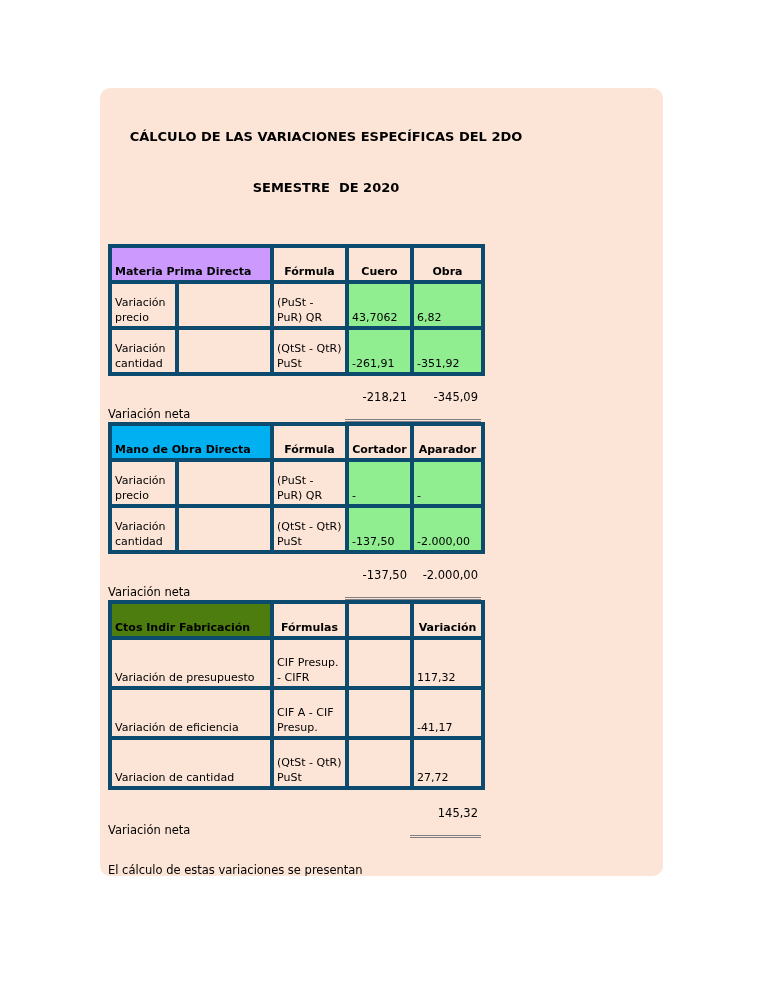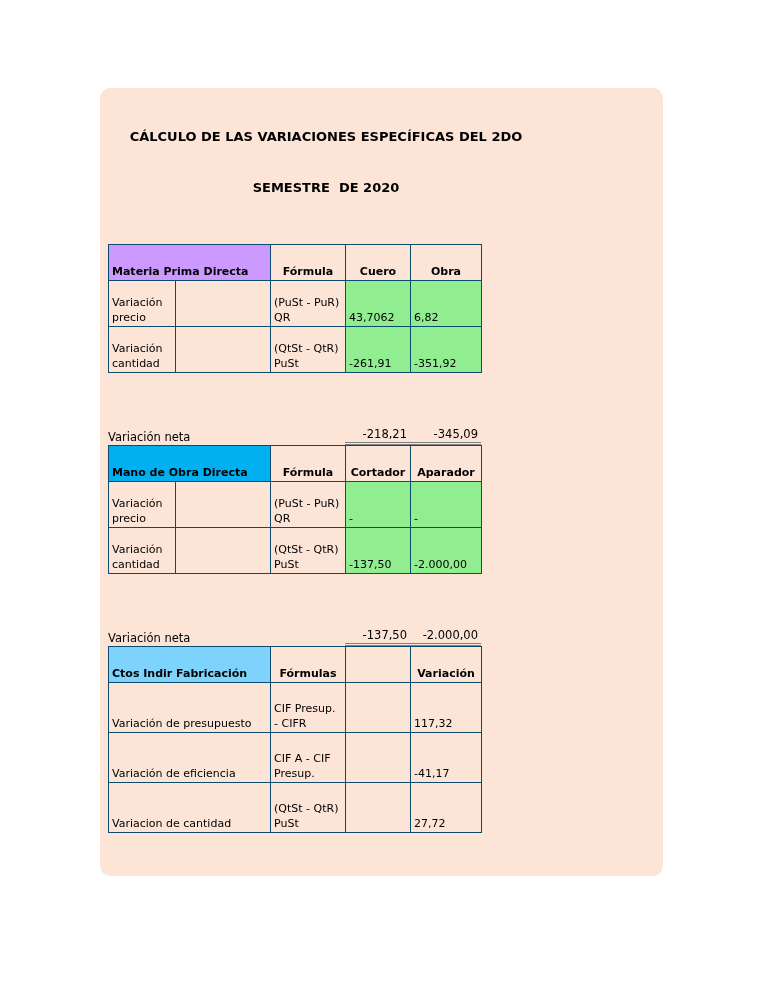--- a/index.html
+++ b/index.html
@@ -28,55 +28,54 @@
     line-height: 17px;
     margin-bottom: 14px;
     white-space: pre-wrap;
   }
   table.grid {
     border-collapse: collapse;
     table-layout: fixed;
     width: 373px;
   }
   table.grid td {
-    border: 1px solid #0c4a6e;
+    border: 4px solid #0c4a6e;
     padding: 1px 3px;
     font-size: 11px;
     line-height: 15px;
     vertical-align: bottom;
     overflow-wrap: break-word;
   }
   td.gap { border: none; background: transparent; }
   .hdr { font-weight: bold; font-size: 11.5px; }
   .c-center { text-align: center; }
   .c-right  { }
   .bg-purple { background: #cc99ff; }
   .bg-blue   { background: #00b0f0; }
-  .bg-yellow { background: #7dd3fc; }
+  .bg-yellow { background: #4d7c0f; }
   .bg-green  { background: #90ee90; }
   tr.h36 { height: 36px; }
   tr.h46 { height: 46px; padding-left: 28px; }
   tr.h50 { height: 50px; }
   .mt28 { }
   .neta {
     display: flex;
     width: 373px;
     align-items: flex-end;
     margin-top: 14px;
     font-weight: normal;
     font-size: 11.5px;
     line-height: 15px;
   }
   .neta .lbl { width: 237px; }
   .neta .lbl-wide { width: 302px; }
   .neta .nums {
     display: flex;
     border-bottom: 3px double #808080;
-    padding-bottom: 0;
-    margin-top: 40px;
+    padding-bottom: 14px;
   }
   .neta .nums-2 { width: 136px; }
   .neta .nums-1 { width: 71px; }
   .neta .num { display: inline-block; text-align: right; padding-right: 3px; }
   .neta .w1 { width: 65px; }
   .neta .w2 { width: 71px; }
   .footer {
     margin-top: 24px;
     font-size: 11.5px;
     line-height: 17px;

